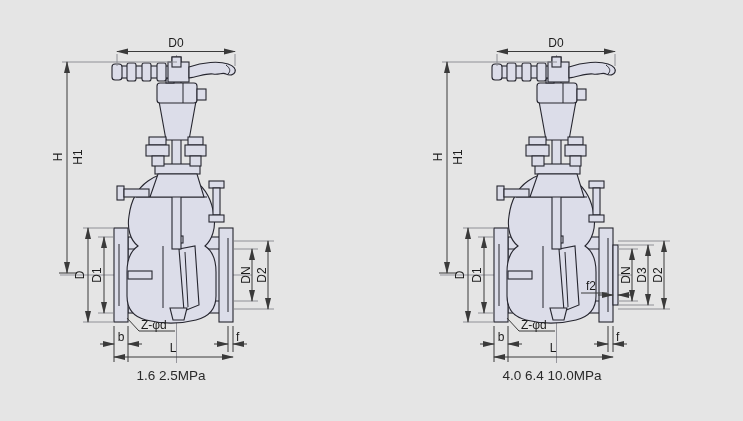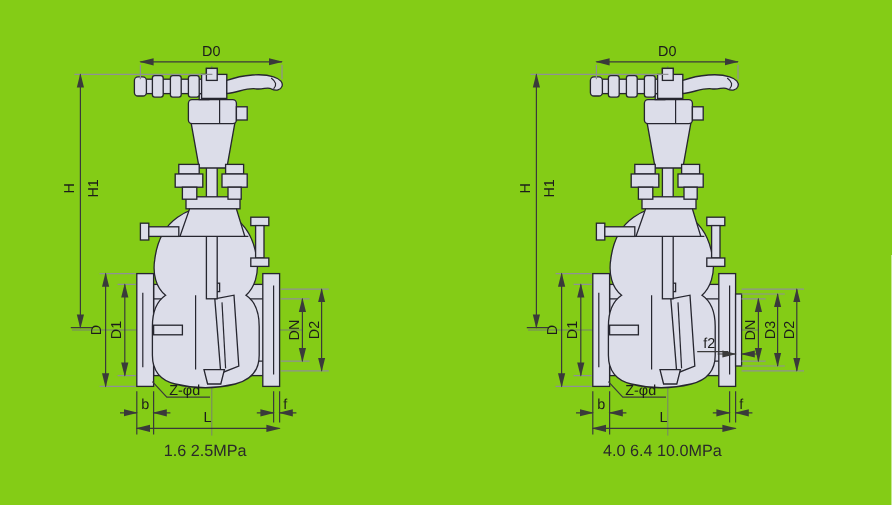--- a/index.html
+++ b/index.html
@@ -1,16 +1,16 @@
 <!DOCTYPE html>
 <html><head>
 <meta charset="utf-8">
 <style>
   html,body{margin:0;padding:0;background:#ffffff;}
-  .stage{position:relative;width:743px;height:421px;background:#84cc16;overflow:hidden;
+  .stage{position:relative;width:743px;height:421px;background:#e5e5e5;overflow:hidden;
          font-family:"Liberation Sans", sans-serif;}
   svg{display:block;}
   
   .out {stroke:#26262f; stroke-width:1.1; fill:#dcdde9;}
   .ln  {stroke:#26262f; stroke-width:1;   fill:none;}
   .cl  {stroke:#74747e; stroke-width:0.7; fill:none;}
   .dim {stroke:#3a3a3a; stroke-width:1;   fill:none;}
   .ext {stroke:#8f9096; stroke-width:1;   fill:none;}
   .dim-label{font-size:12px; fill:#1c1c1c;}
   .mid{text-anchor:middle;}

